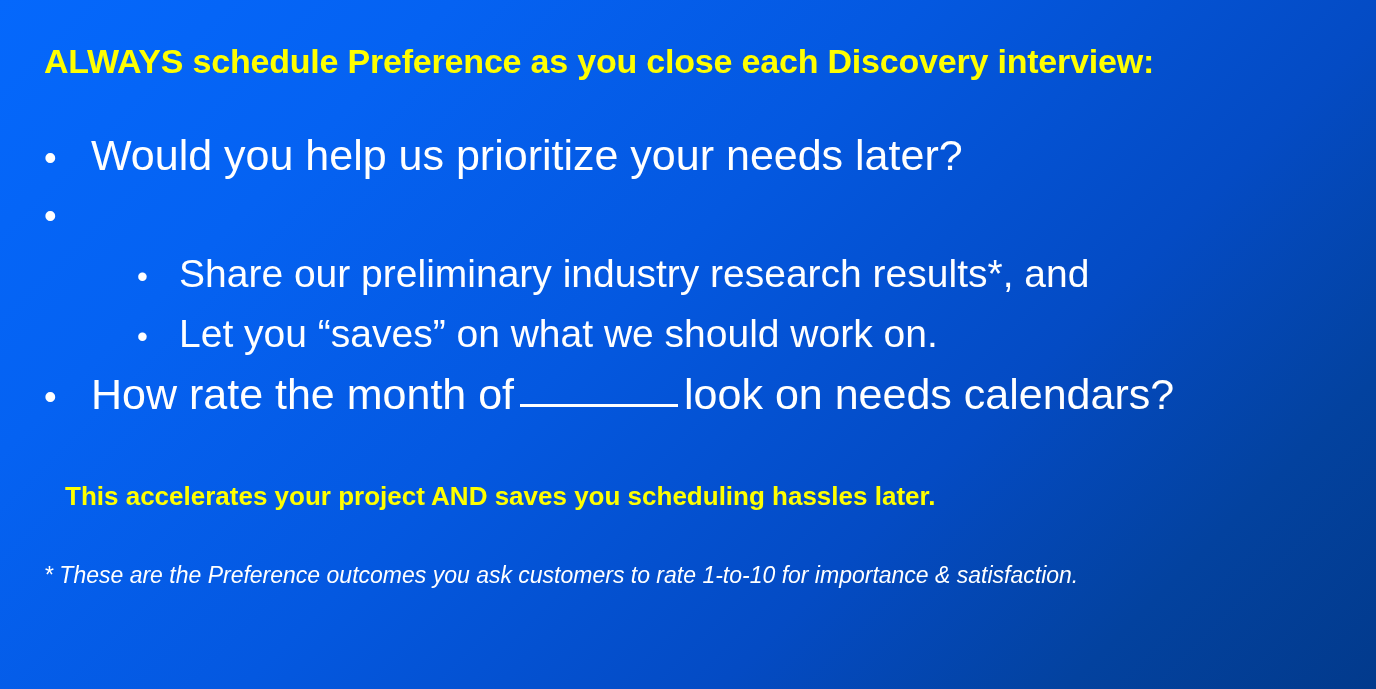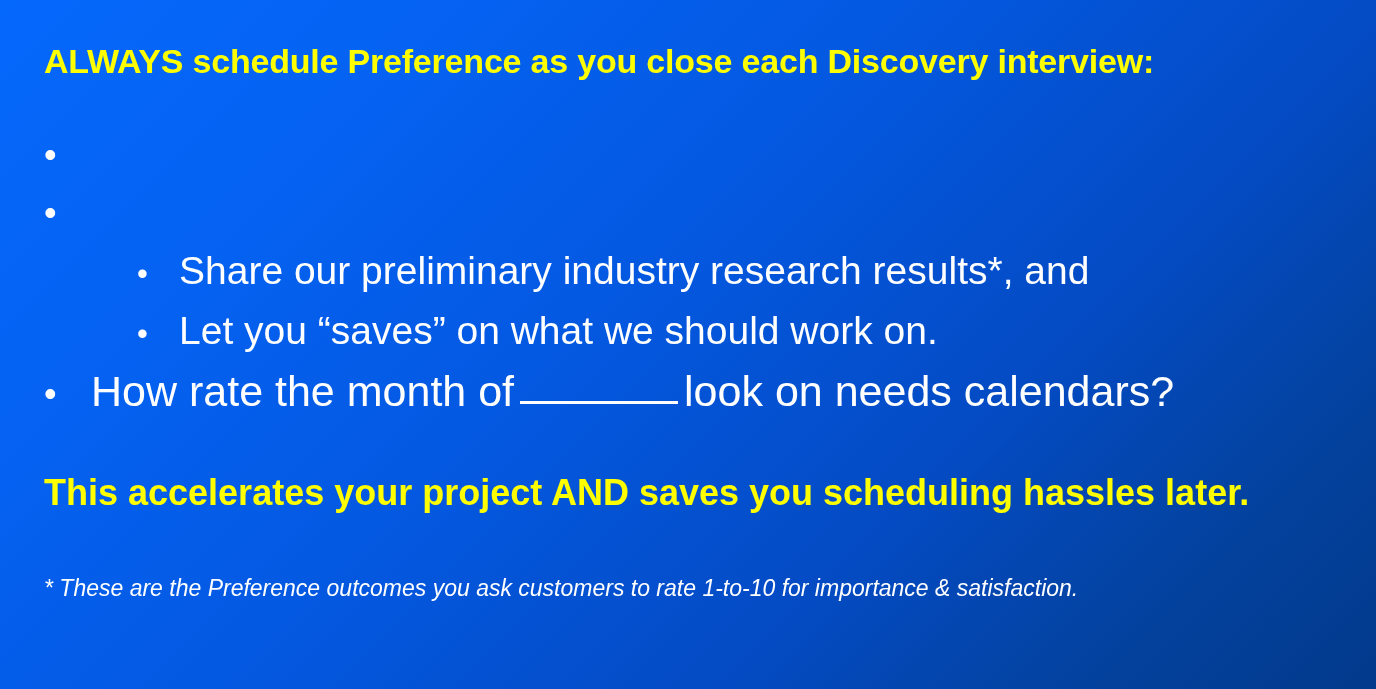--- a/index.html
+++ b/index.html
@@ -82,47 +82,49 @@
     width: 158px;
     margin: 0 6px;
     vertical-align: 2px;
   }
 
   
   .takeaway {
     margin-top: 51px;
     color: #FFFF00;
     font-weight: bold;
-    font-size: 36px;
+    font-size: 26px;
     line-height: 38px;
     white-space: nowrap;
+    margin-left: 21px;
   }
 
   
   .footnote {
-    margin-top: 61px;
+    margin-top: 45px;
     color: #FFFFFF;
     font-style: italic;
     font-size: 23px;
     line-height: 30px;
     white-space: nowrap;
   }
 </style>
 </head>
 <body>
 
 <div class="slide">
   <div class="slide-body">
 
     <div class="headline">ALWAYS schedule Preference as you close each Discovery interview:</div>
 
     <div class="bullet-list">
 
       <div class="bullet-row level-1">
         <span class="bullet-mark">•</span>
+        <span class="bullet-text">Would you help us prioritize your needs later?</span>
       </div>
 
       <div class="bullet-row level-1">
         <span class="bullet-mark">•</span>
       </div>
 
       <div class="bullet-row level-2">
         <span class="bullet-mark">•</span>
         <span class="bullet-text">Share our preliminary industry research results*, and</span>
       </div>

